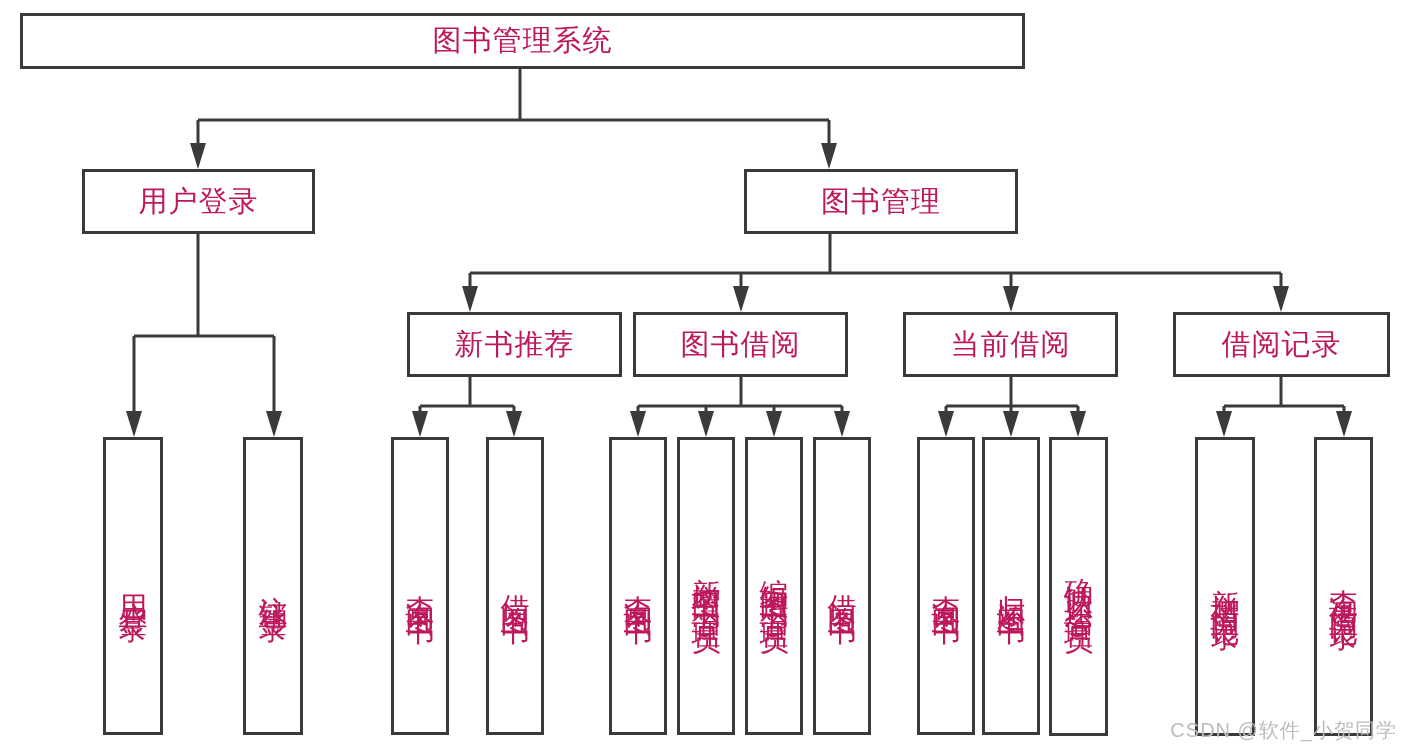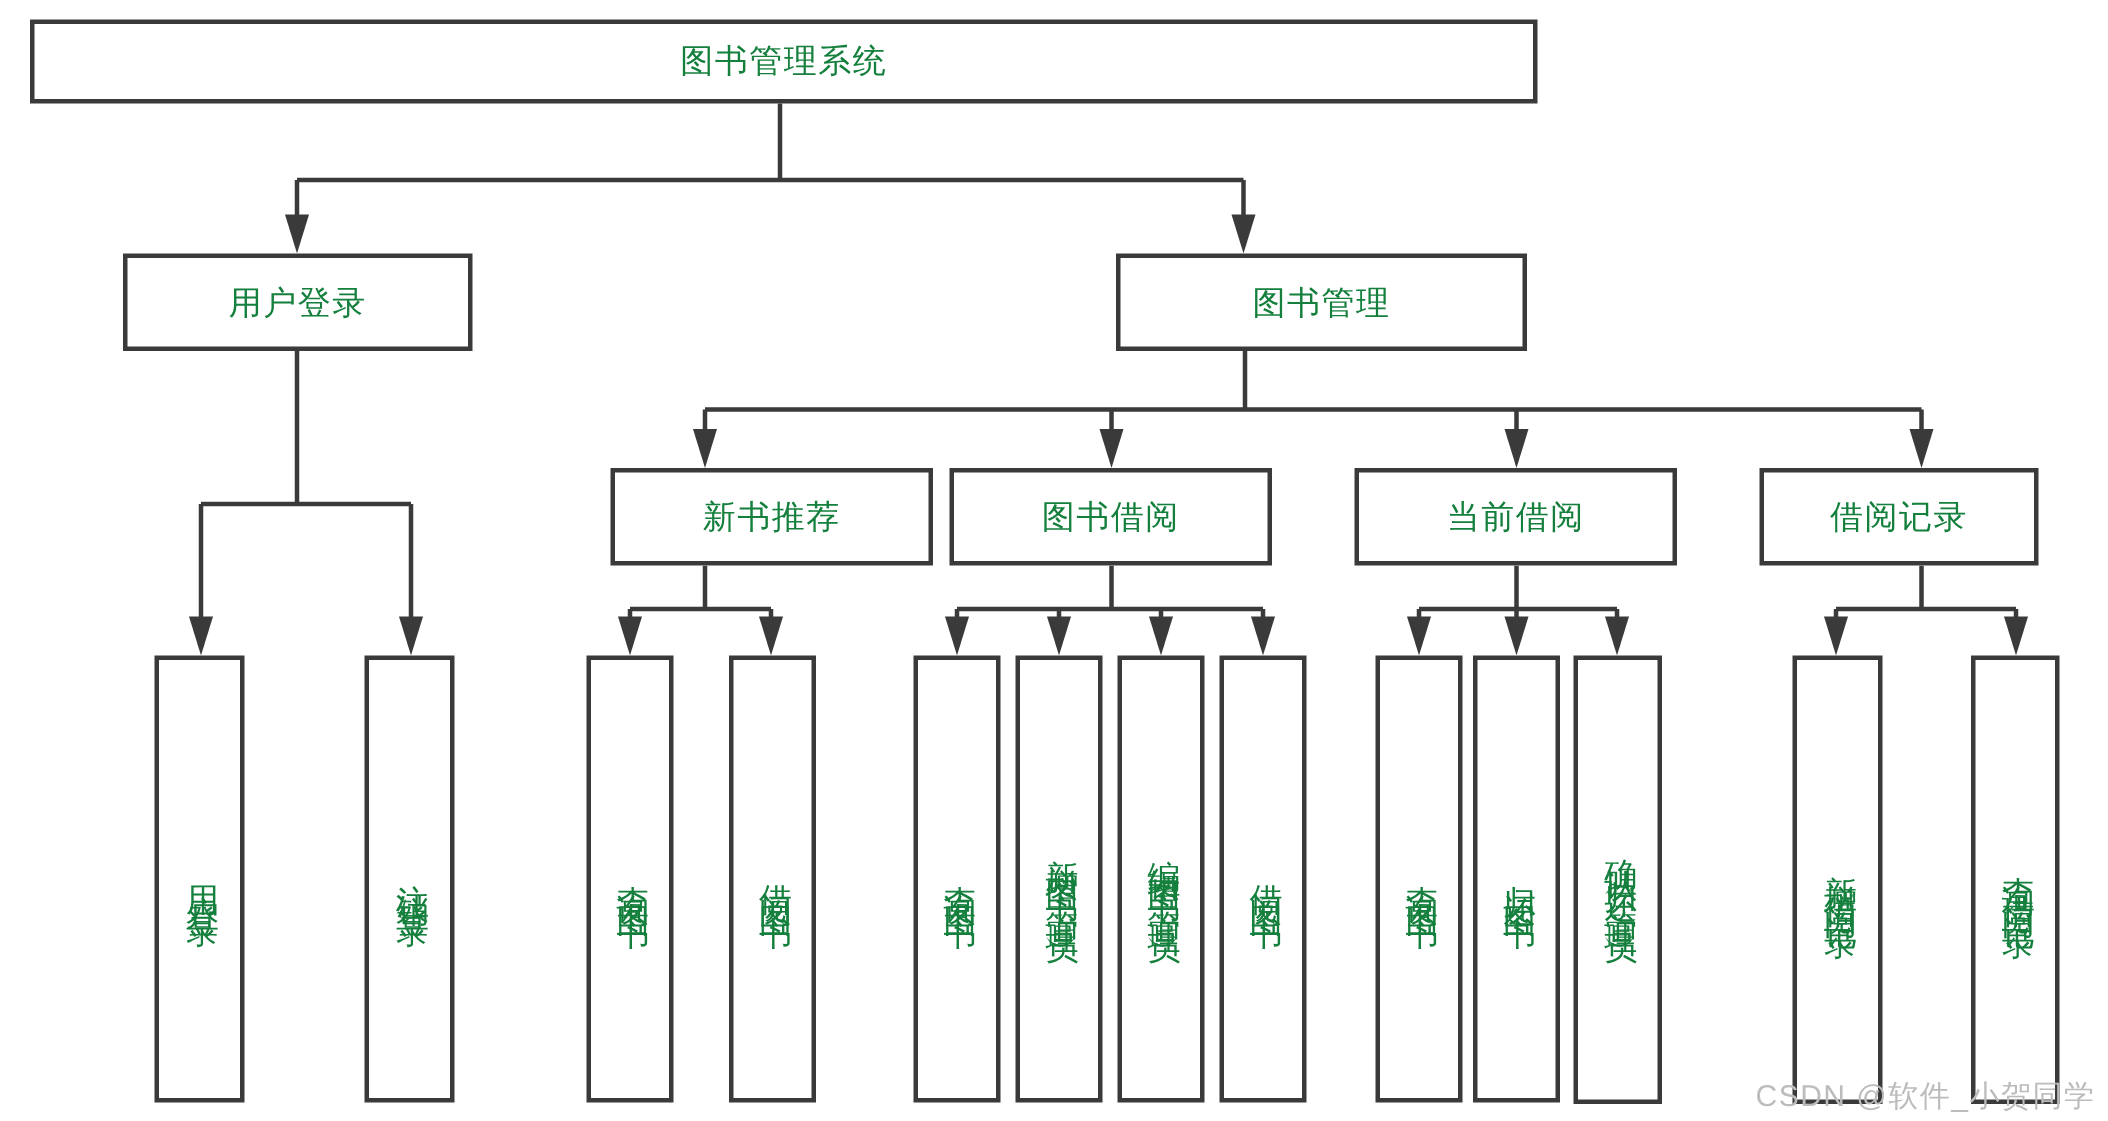--- a/index.html
+++ b/index.html
@@ -11,25 +11,24 @@
     font-family:"Liberation Sans","DejaVu Sans",sans-serif;
     overflow:hidden;
   }
   .connectors{position:absolute;left:0;top:0;width:1405px;height:747px;}
   .box{
     position:absolute;
     box-sizing:border-box;
     border:3px solid #3a3a3a;
     background:#ffffff;
     display:flex;align-items:center;justify-content:center;
-    color:#15803d;
-    font-size:22px;
+    color:#be185d;
+    font-size:29px;
     letter-spacing:1px;
     text-align:center;
-    font-family:Liberation Mono, monospace;
   }
   .box-v{
     writing-mode:vertical-rl;
     text-orientation:mixed;
     letter-spacing:7px;
     line-height:1.0;
     padding:4px 0;
   }
   .watermark{
     position:absolute;
@@ -86,21 +85,21 @@
   </svg>
 
   <div class="box" style="left:20px;top:13px;width:1005px;height:56px;">图书管理系统</div>
 
   <div class="box" style="left:82px;top:169px;width:233px;height:65px;">用户登录</div>
   <div class="box" style="left:744px;top:169px;width:274px;height:65px;">图书管理</div>
 
   <div class="box" style="left:363px;top:312px;width:215px;height:65px;margin-left:44px;">新书推荐</div>
   <div class="box" style="left:903px;top:312px;width:215px;height:65px;">当前借阅</div>
   <div class="box" style="left:633px;top:312px;width:215px;height:65px;">图书借阅</div>
-  <div class="box" style="left:1173px;top:312px;width:186px;height:65px;">借阅记录</div>
+  <div class="box" style="left:1173px;top:312px;width:217px;height:65px;">借阅记录</div>
 
   <div class="box box-v" style="left:103px;top:437px;width:60px;height:298px;">用户登录</div>
   <div class="box box-v" style="left:243px;top:437px;width:60px;height:298px;">注销登录</div>
 
   <div class="box box-v" style="left:391px;top:437px;width:58px;height:298px;">查询图书</div>
   <div class="box box-v" style="left:486px;top:437px;width:58px;height:298px;">借阅图书</div>
 
   <div class="box box-v" style="left:609px;top:437px;width:58px;height:298px;">查询图书</div>
   <div class="box box-v" style="left:677px;top:437px;width:58px;height:298px;">新增图书（管理员）</div>
   <div class="box box-v" style="left:745px;top:437px;width:58px;height:298px;">编辑图书（管理员）</div>

